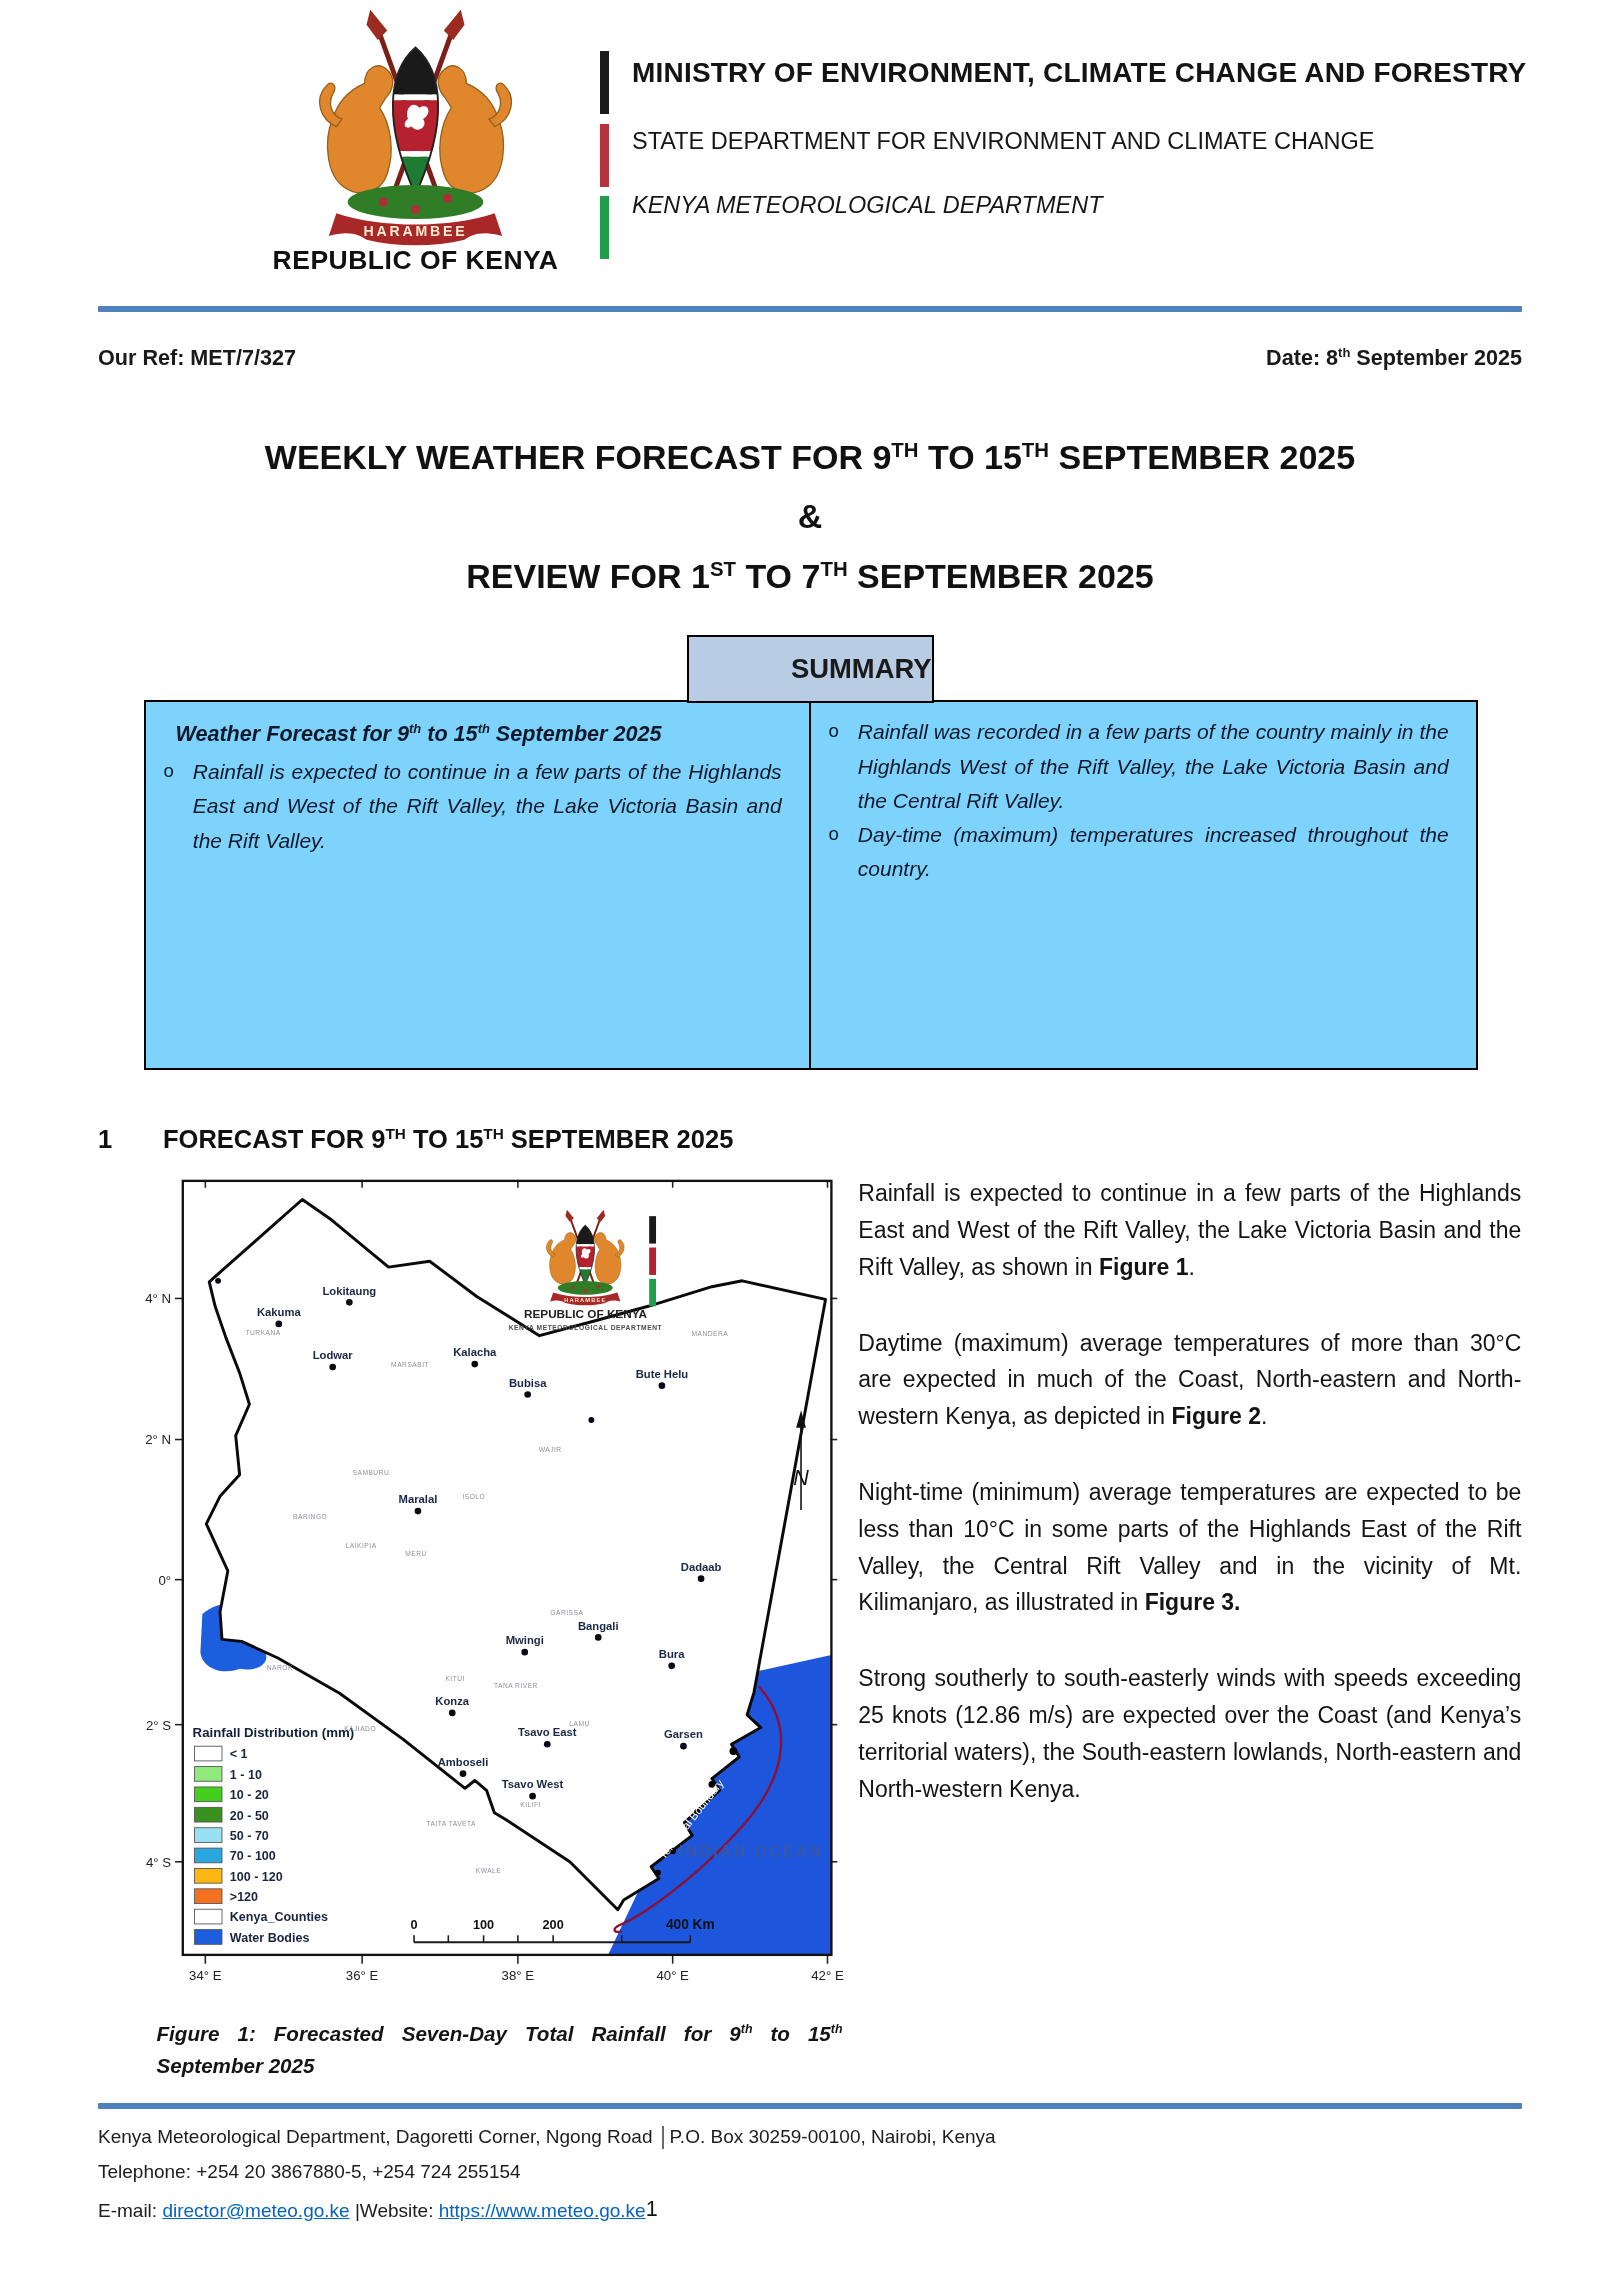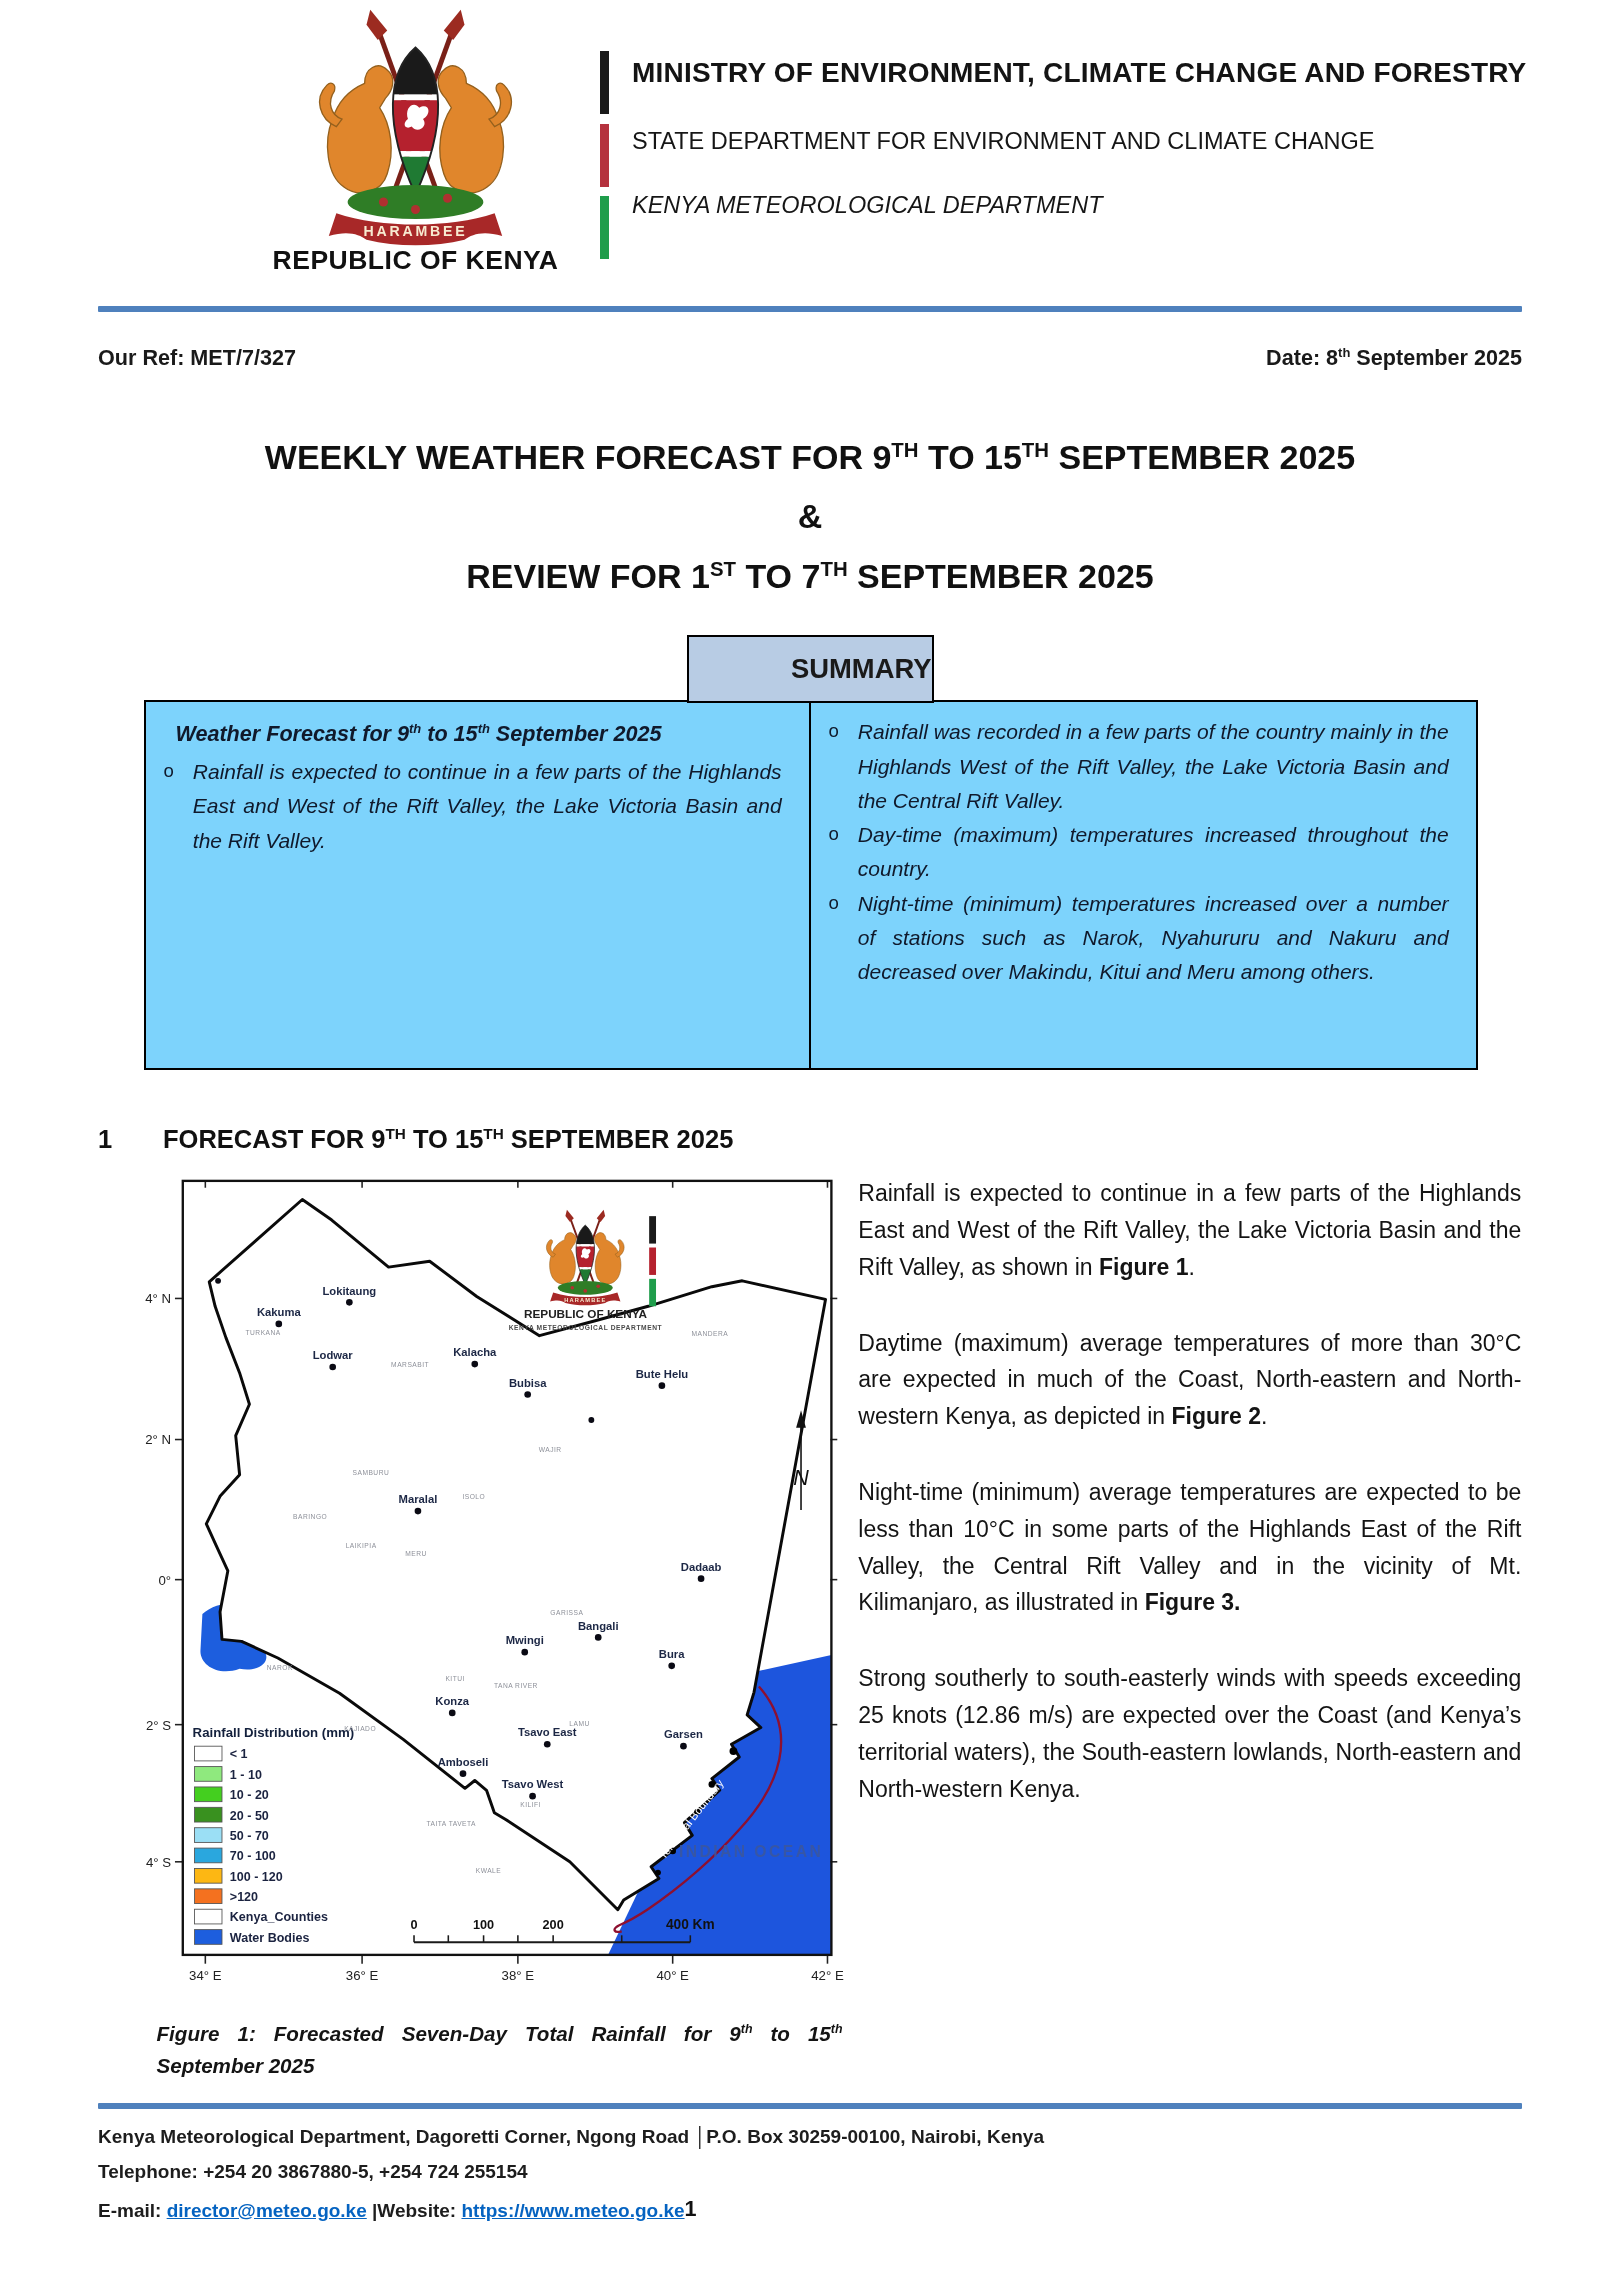--- a/index.html
+++ b/index.html
@@ -58,21 +58,21 @@
   .main { display:flex; margin-top:21.6px; align-items:flex-start; }
   .figcol { width:727px; margin-left:25.5px; flex:none; }
   .figcap { font-weight:bold; font-style:italic; font-size:20.6px; line-height:1.55;
             text-align:justify; margin:15.7px 0 0 33px; width:686px; color:#141414; }
   .textcol { width:663px; margin-left:7.8px; flex:none; font-size:23px; line-height:1.6;
              text-align:justify; color:#141414; }
   .textcol p { margin-bottom:39px; }
 
   
   .footer { position:absolute; left:98px; right:98px; top:2103px; }
-  .f-lines { margin-top:17.6px; font-size:19px; color:#1d1d1d;font-weight:bold; }
+  .f-lines { margin-top:17.6px; font-size:19px; color:#1d1d1d; }
   .f-lines > div { margin-bottom:12.7px; }
   .f-bottom { display:flex; align-items:flex-end; }
   .f-link { color:#0563c1; text-decoration:underline; }
   .pagenum { font-size:21.6px; color:#111; }
 
   
   .mapsvg text { font-family:"Liberation Sans", sans-serif; }
 </style>
 </head>
 <body>
@@ -156,21 +156,20 @@
     <div class="scol scol-l">
       <h3><span>Weather Forecast for 9</span><sup>th</sup><span> to 15</span><sup>th</sup><span> September 2025</span></h3>
       <ul class="sbullets">
         <li>Rainfall is expected to continue in a few parts of the Highlands East and West of the Rift Valley, the Lake Victoria Basin and the Rift Valley.</li>
       </ul>
     </div>
     <div class="scol scol-r">
       <ul class="sbullets">
         <li>Rainfall was recorded in a few parts of the country mainly in the Highlands West of the Rift Valley, the Lake Victoria Basin and the Central Rift Valley.</li>
         <li>Day-time (maximum) temperatures increased throughout the country.</li>
-        <li>Night-time (minimum) temperatures increased over a number of stations such as Narok, Nyahururu and Nakuru and decreased over Makindu, Kitui and Meru among others.</li>
       </ul>
     </div>
   </div>
 
   <div class="sec1">
     <span class="num">1</span>
     <span><span>FORECAST FOR 9</span><sup>TH</sup><span> TO 15</span><sup>TH</sup><span> SEPTEMBER 2025</span></span>
   </div>
 
   <div class="main">

